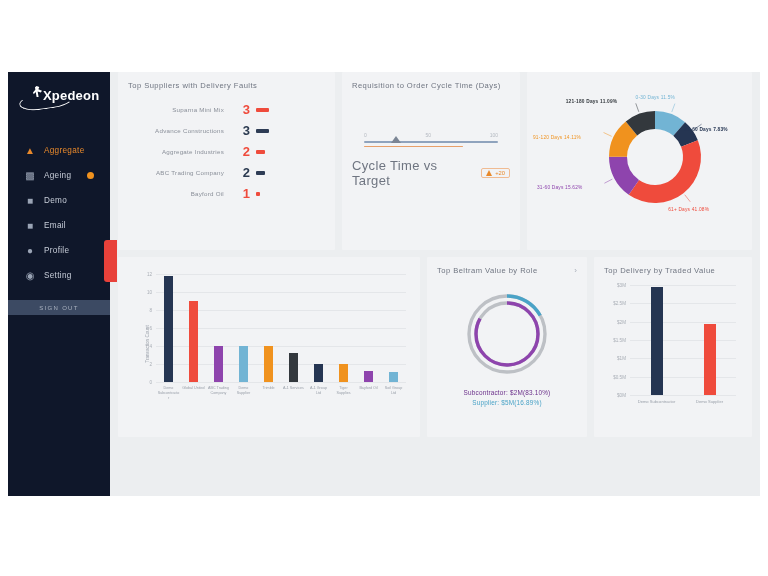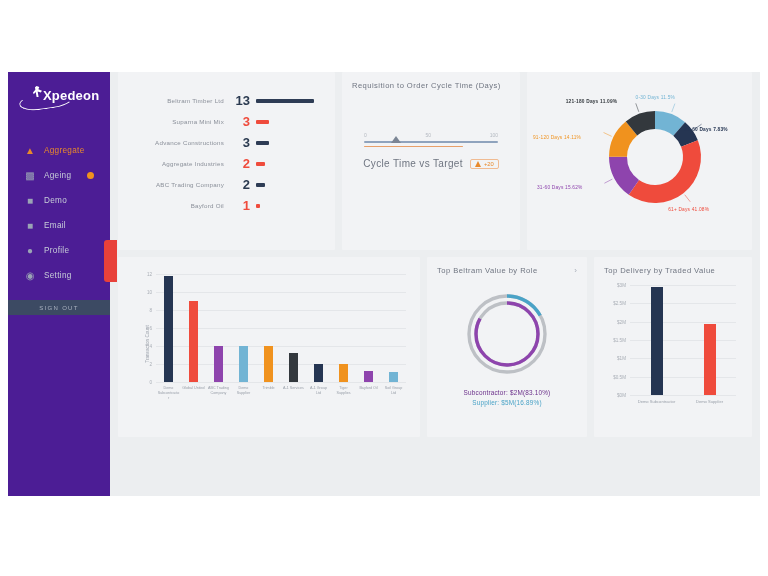--- a/index.html
+++ b/index.html
@@ -11,21 +11,21 @@
   .screen{position:relative;width:768px;height:576px;background:#ffffff;}
 
   
   .app{
     position:absolute;left:8px;top:72px;width:752px;height:424px;
     background:#eceef0;display:flex;overflow:hidden;
   }
 
   
   .sidebar{
-    width:102px;background:#4c1d95;flex:0 0 102px;position:relative;
+    width:102px;background:#0f172a;flex:0 0 102px;position:relative;
     display:flex;flex-direction:column;
   }
   .logo-wrap{height:52px;display:flex;align-items:center;justify-content:center;}
   .logo{position:relative;width:84px;height:26px;}
   .logo-swoosh{
     position:absolute;left:2px;top:8px;width:52px;height:14px;
     border:1.6px solid #ffffff;border-radius:50%/60%;
     border-top-color:transparent;border-right-color:transparent;
     transform:rotate(-8deg);
   }
@@ -109,21 +109,21 @@
   .slider-track{height:1.6px;background:#8fa3bd;border-radius:1px;position:relative;}
   .slider-sub{height:1.6px;background:#e8a06a;border-radius:1px;width:74%;margin-top:3px;}
   .slider-marker{
     position:absolute;left:20%;top:-5px;width:0;height:0;
     border-left:5px solid transparent;border-right:5px solid transparent;
     border-bottom:7px solid #7b8594;cursor:pointer;
   }
   .cycle-foot{
     display:flex;align-items:center;justify-content:center;gap:7px;margin-top:11px;
   }
-  .cycle-label{font-size:10px;color:#6f7581;letter-spacing:.35px;}
+  .cycle-label{font-size:13px;color:#6f7581;letter-spacing:.35px;}
   .cycle-badge{
     display:flex;align-items:center;gap:3px;border:.8px solid #f0bb92;
     border-radius:2px;padding:1px 4px;
   }
   .warn-tri{
     width:0;height:0;border-left:3.4px solid transparent;
     border-right:3.4px solid transparent;border-bottom:6px solid #e8892b;
   }
   .cycle-delta{font-size:5.8px;color:#e8892b;}
 
@@ -210,26 +210,22 @@
 
       <div class="signout">SIGN OUT</div>
       <div class="side-tab"></div>
     </div>
 
     <div class="content">
 
       <div class="row row1">
 
         <div class="card c1">
+          <div class="card-title">Top Suppliers with Delivery Faults</div>
           <div class="fault-list" id="faultList">
-              <div class="fault-row">
-                <div class="fault-name">Beltram Timber Ltd</div>
-                <div class="fault-num" style="color: rgb(43, 58, 80);">13</div>
-                <div class="fault-bar" style="width: 58px; background: rgb(46, 60, 85);"></div>
-              </div>
               <div class="fault-row">
                 <div class="fault-name">Suparna Mini Mix</div>
                 <div class="fault-num" style="color: rgb(239, 75, 60);">3</div>
                 <div class="fault-bar" style="width: 13.3846px; background: rgb(239, 75, 60);"></div>
               </div>
               <div class="fault-row">
                 <div class="fault-name">Advance Constructions</div>
                 <div class="fault-num" style="color: rgb(43, 58, 80);">3</div>
                 <div class="fault-bar" style="width: 13.3846px; background: rgb(46, 60, 85);"></div>
               </div>

